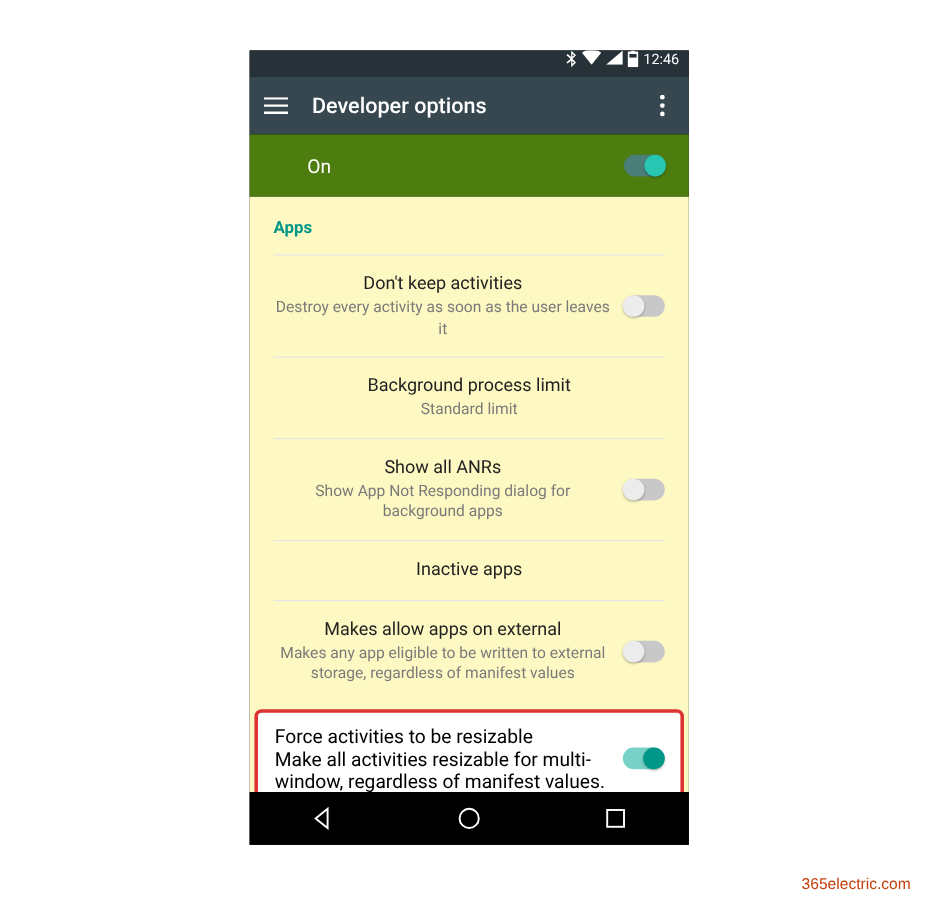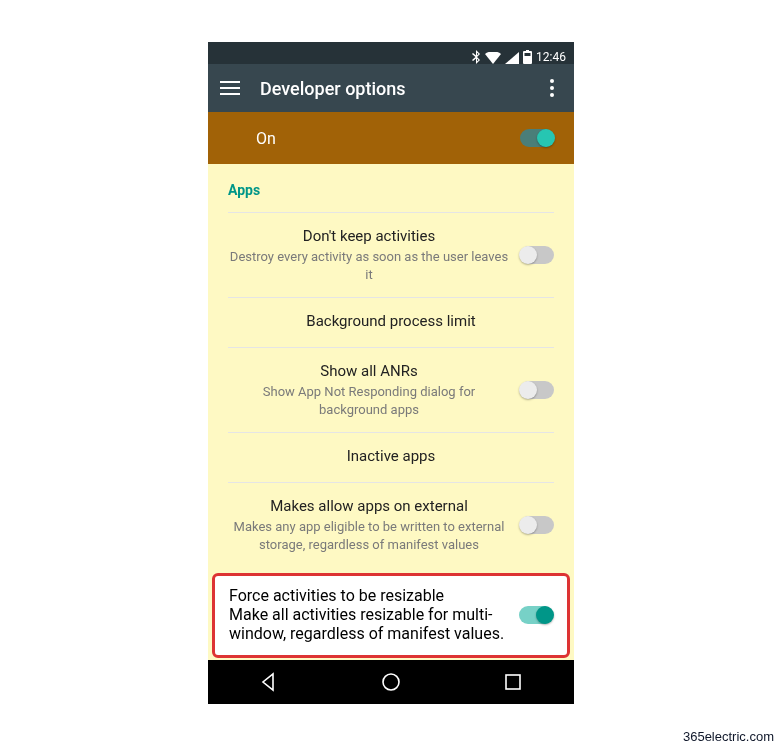--- a/index.html
+++ b/index.html
@@ -18,41 +18,41 @@
     height: 662px;
     background: #000;
     display: flex;
     flex-direction: column;
   }
   .statusbar {
     height: 22px;
     background: #263238;
     color: #fff;
     display: flex;
-    align-items: flex-end;
+    align-items: flex-start;
     justify-content: flex-end;
     padding: 0 8px;
     gap: 4px;
     font-size: 12px;
   }
   .statusbar .icon { display:inline-flex; align-items:center; }
   .toolbar {
     height: 48px;
     background: #37474F;
     color: #fff;
     display: flex;
     align-items: center;
     padding: 0 10px;
     gap: 18px;
   }
   .toolbar .title { font-size: 18px; font-weight: 500; flex: 1; }
   .toolbar .menu-icon, .toolbar .more-icon { display:flex; align-items:center; justify-content:center; width:24px; height:24px; }
   .master-toggle {
     height: 52px;
-    background: #a16207;
+    background: #4d7c0f;
     color: #fff;
     display: flex;
     align-items: center;
     padding: 0 20px 0 48px;
   }
   .master-toggle .label { font-size: 16px; flex:1; }
   .content {
     flex: 1;
     background: #fef9c3;
     overflow: hidden;
@@ -102,24 +102,24 @@
   .navbar {
     height: 44px;
     background: #000;
     display: flex;
     align-items: center;
     justify-content: space-around;
   }
   .navbar .nav-btn { width:28px; height:28px; display:flex; align-items:center; justify-content:center; }
   .watermark {
     position: absolute;
-    right: 8px;
+    right: 23px;
     bottom: 4px;
     font-size: 13px;
-    color: #0f172a;
+    color: #c2410c;
     font-family: Arial, sans-serif;
   }
 </style>
 </head>
 <body>
 
 <div class="phone">
 
   <div class="statusbar">
     <span class="icon">
@@ -175,20 +175,21 @@
         <div class="text">
           <div class="title-row">Don't keep activities</div>
           <div class="sub-row">Destroy every activity as soon as the user leaves it</div>
         </div>
         <span class="switch"></span>
       </div>
 
       <div class="item">
         <div class="text">
           <div class="title-row">Background process limit</div>
+          <div class="sub-row">Standard limit</div>
         </div>
       </div>
 
       <div class="item">
         <div class="text">
           <div class="title-row">Show all ANRs</div>
           <div class="sub-row">Show App Not Responding dialog for background apps</div>
         </div>
         <span class="switch"></span>
       </div>

